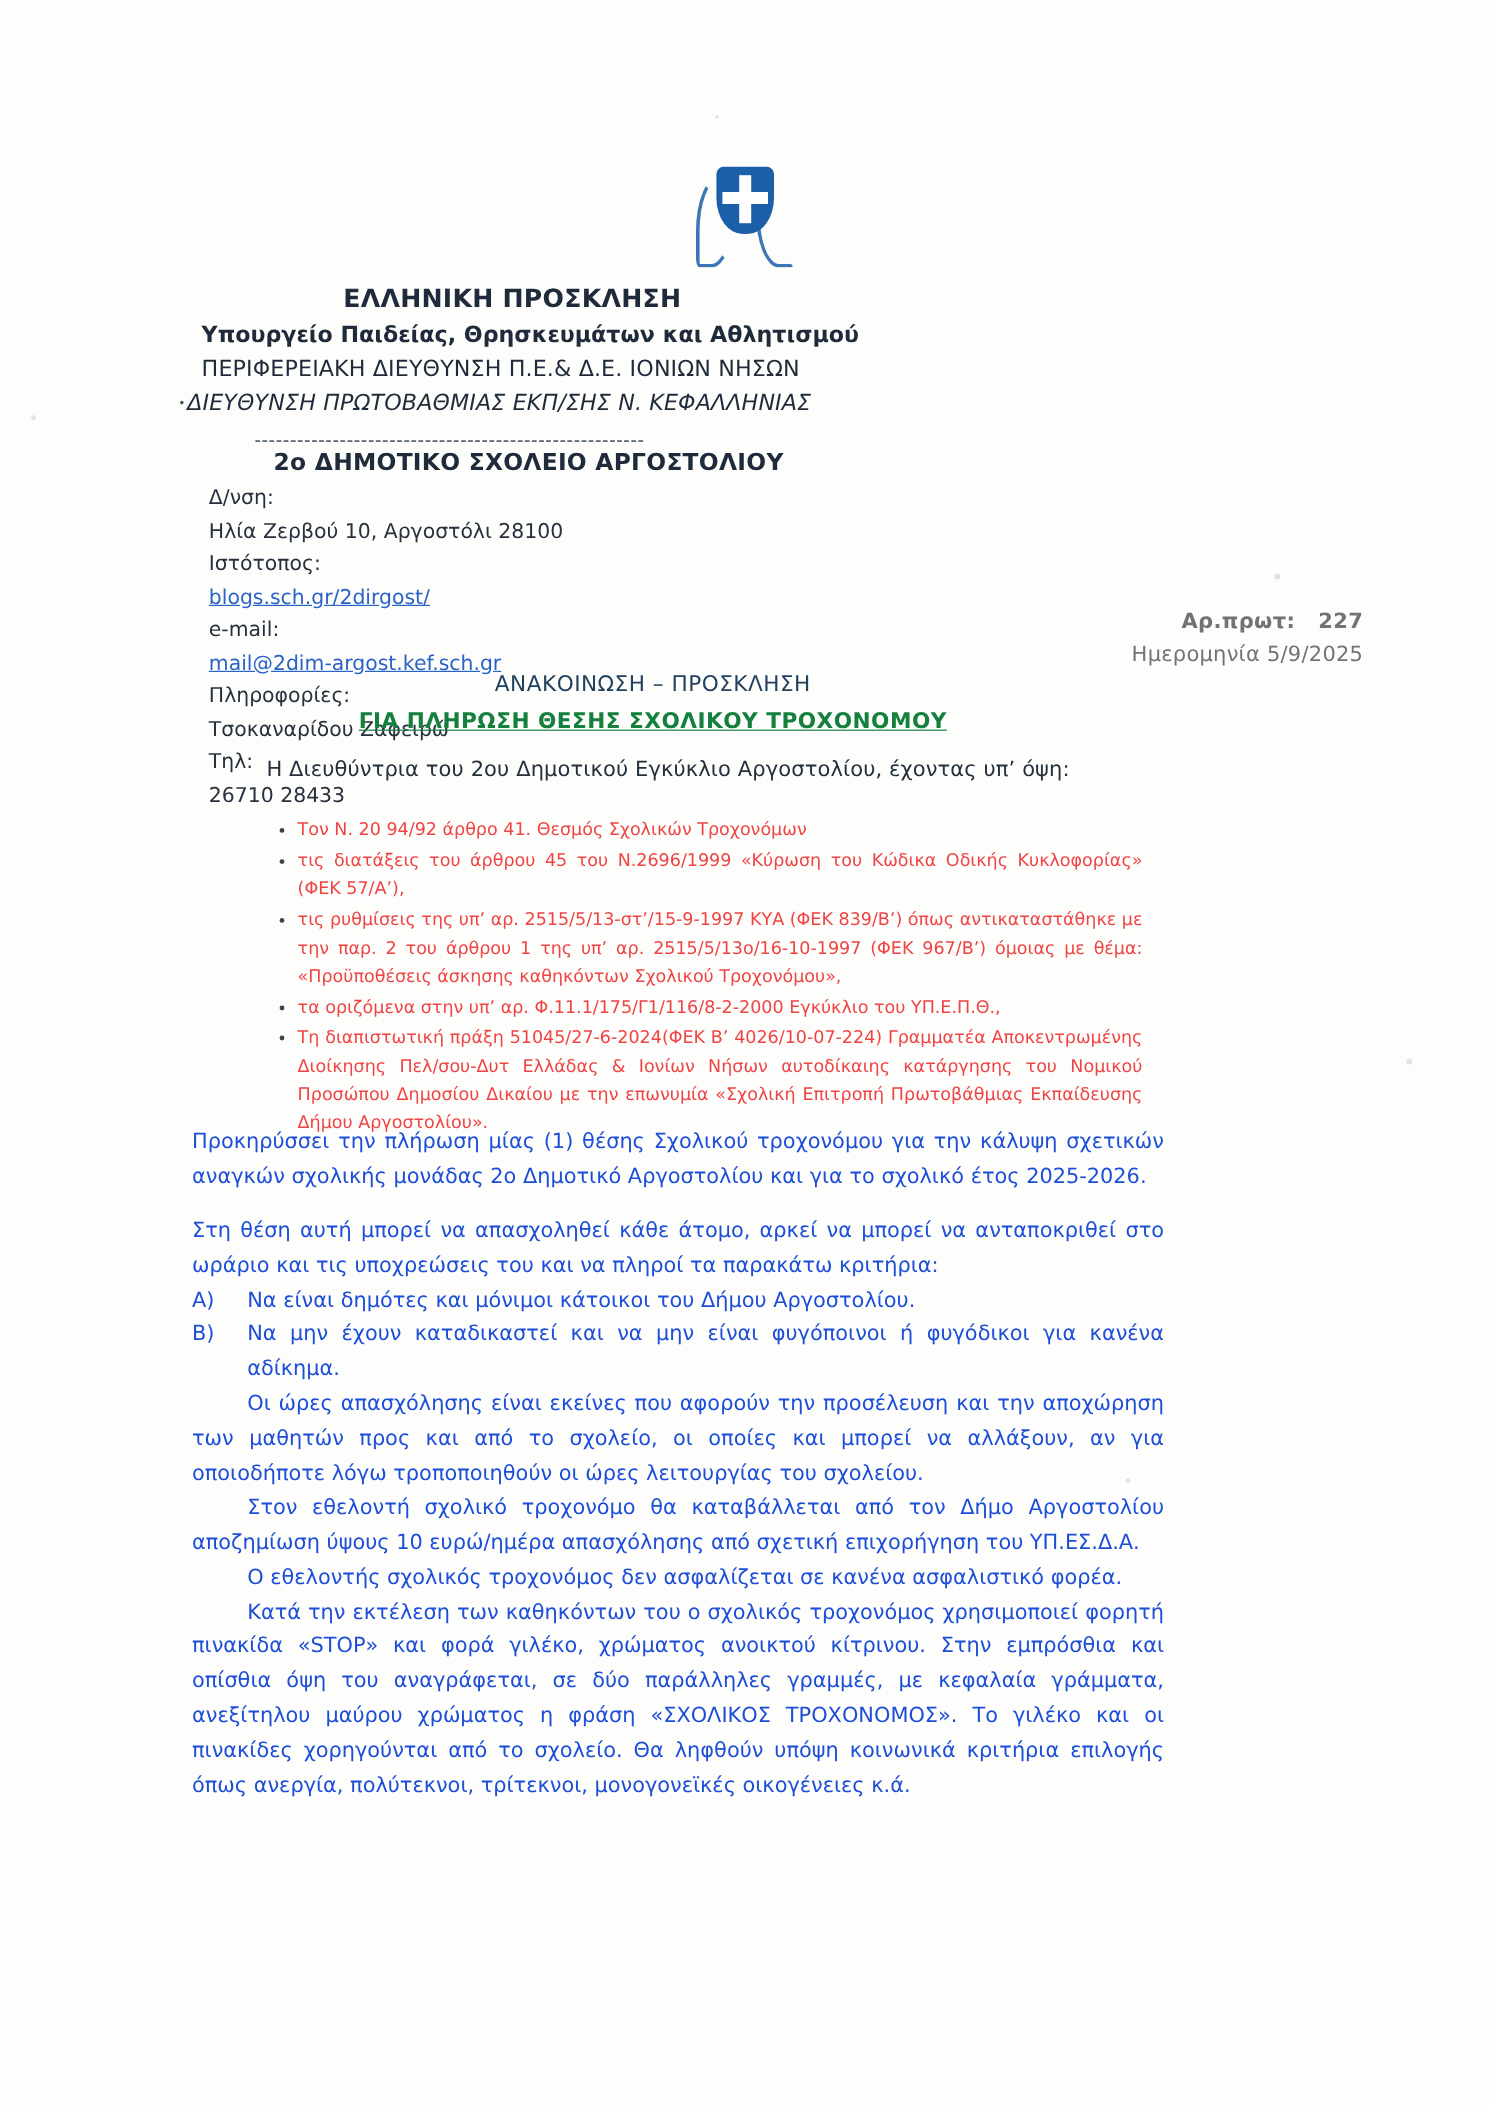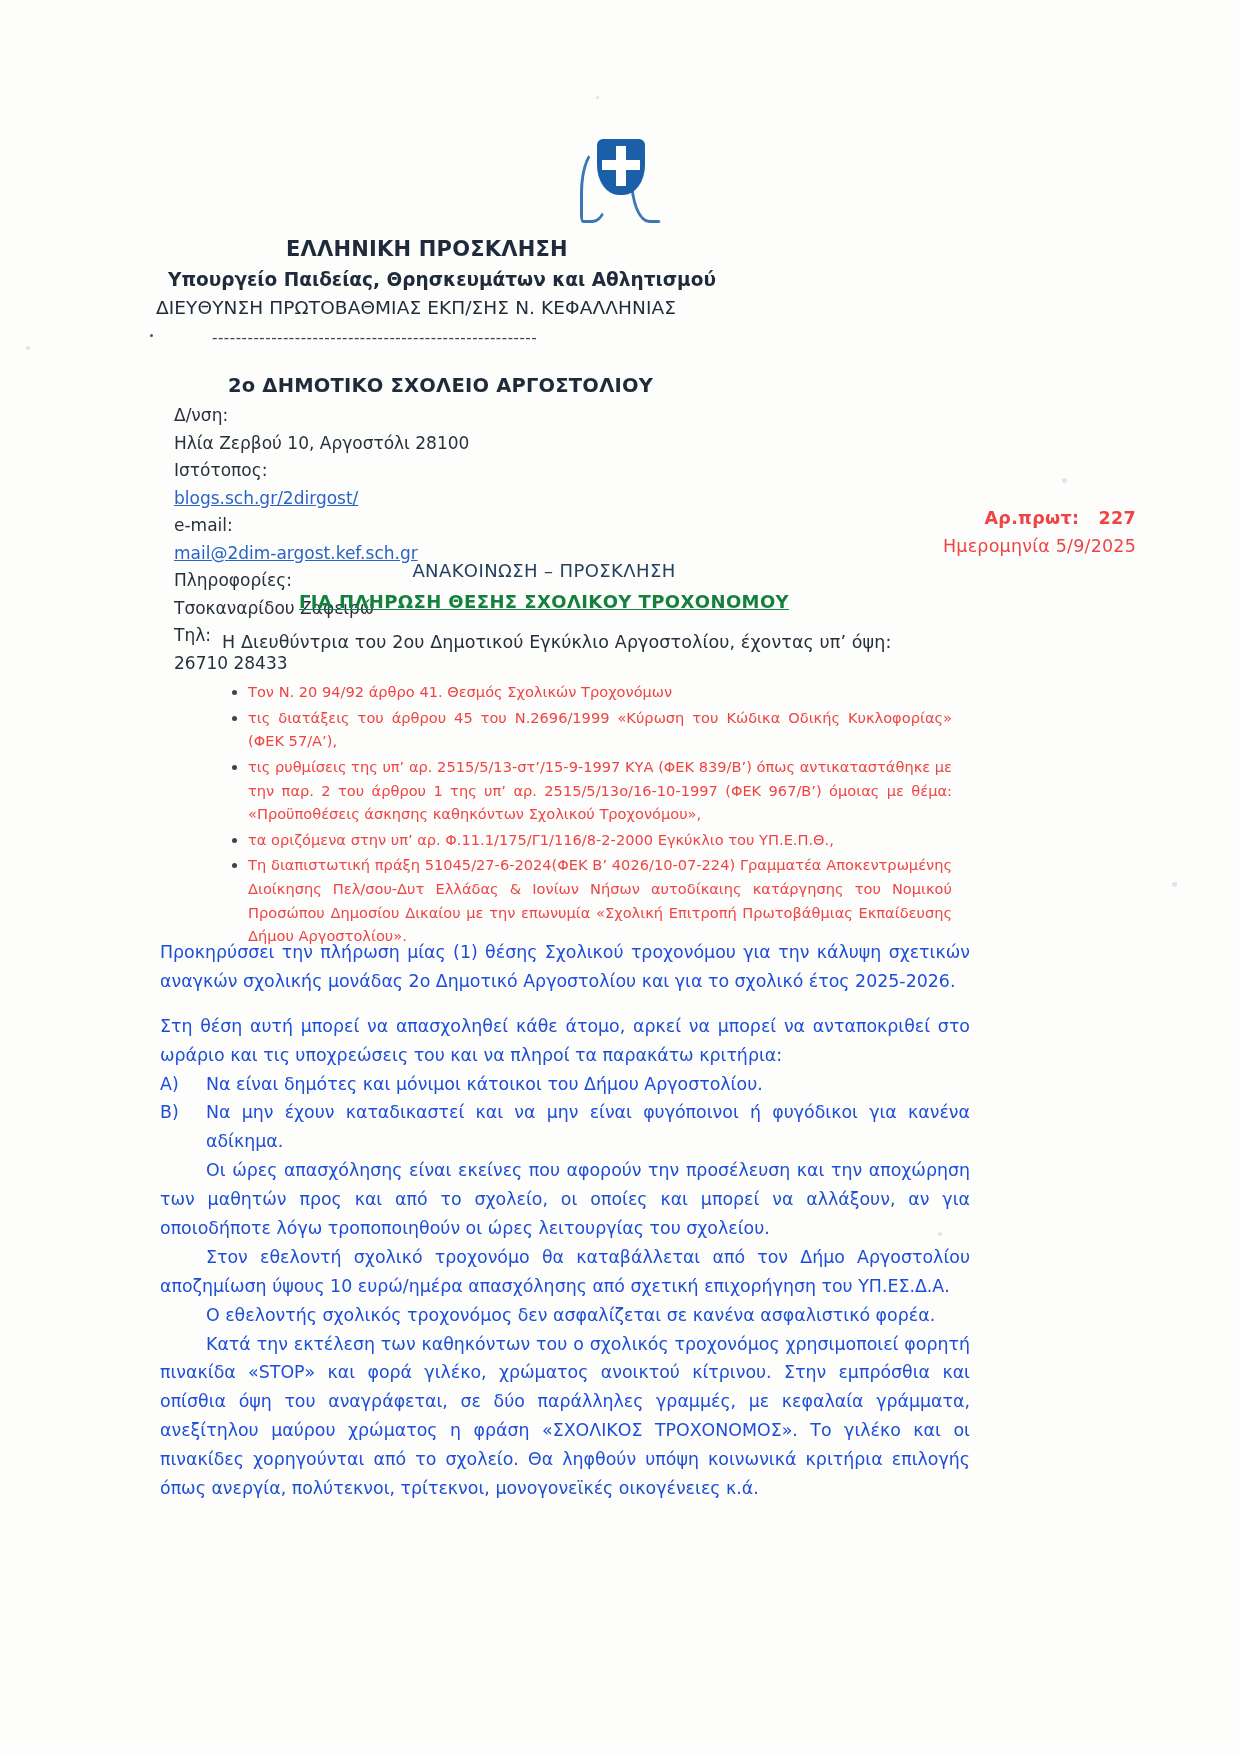--- a/index.html
+++ b/index.html
@@ -95,20 +95,21 @@
   .hdr .l3 {
     font-size: 18.5px;
     line-height: 1.55;
     letter-spacing: .1px;
   }
   .hdr .l4 {
     font-size: 18.5px;
     line-height: 1.55;
     letter-spacing: .1px;
     margin-left: -12px;
+    font-style: italic;
   }
   .dot-left {
     position: absolute;
     left: -18px;
     top: 100px;
     width: 3px; height: 3px;
     background: #4b5663;
     border-radius: 50%;
   }
   .dashline {
@@ -150,21 +151,21 @@
   }
   .info-row .v { white-space: nowrap; }
 
   
   .proto {
     position: absolute;
     right: 105px;
     top: 508px;
     text-align: right;
     font-size: 17.5px;
-    color: #ef4444;
+    color: #737373;
   }
   .proto .p1 { font-weight: bold; margin-bottom: 8px; letter-spacing: .3px; }
   .proto .p2 { letter-spacing: .2px; }
 
   
   .doc-title {
     position: absolute;
     top: 560px;
     left: 0; width: 1088px;
     text-align: center;
@@ -238,20 +239,21 @@
       <div class="wreath-l"></div>
       <div class="wreath-r"></div>
       <div class="shield"></div>
     </div>
   </div>
 
   <div class="hdr">
     <div class="dot-left"></div>
     <div class="l1">ΕΛΛΗΝΙΚΗ ΠΡΟΣΚΛΗΣΗ</div>
     <div class="l2">Υπουργείο Παιδείας, Θρησκευμάτων και Αθλητισμού</div>
+    <div class="l3">ΠΕΡΙΦΕΡΕΙΑΚΗ ΔΙΕΥΘΥΝΣΗ Π.Ε.&amp; Δ.Ε. ΙΟΝΙΩΝ ΝΗΣΩΝ</div>
     <div class="l4">ΔΙΕΥΘΥΝΣΗ ΠΡΩΤΟΒΑΘΜΙΑΣ ΕΚΠ/ΣΗΣ Ν. ΚΕΦΑΛΛΗΝΙΑΣ</div>
     <div class="dashline">-------------------------------------------------------</div>
   </div>
 
   <div class="school">
     <div class="school-title">2ο ΔΗΜΟΤΙΚΟ ΣΧΟΛΕΙΟ ΑΡΓΟΣΤΟΛΙΟΥ</div>
 
     <div class="info-row">
       <div class="k">Δ/νση:</div>
       <div class="v">Ηλία Ζερβού 10, Αργοστόλι 28100</div>

